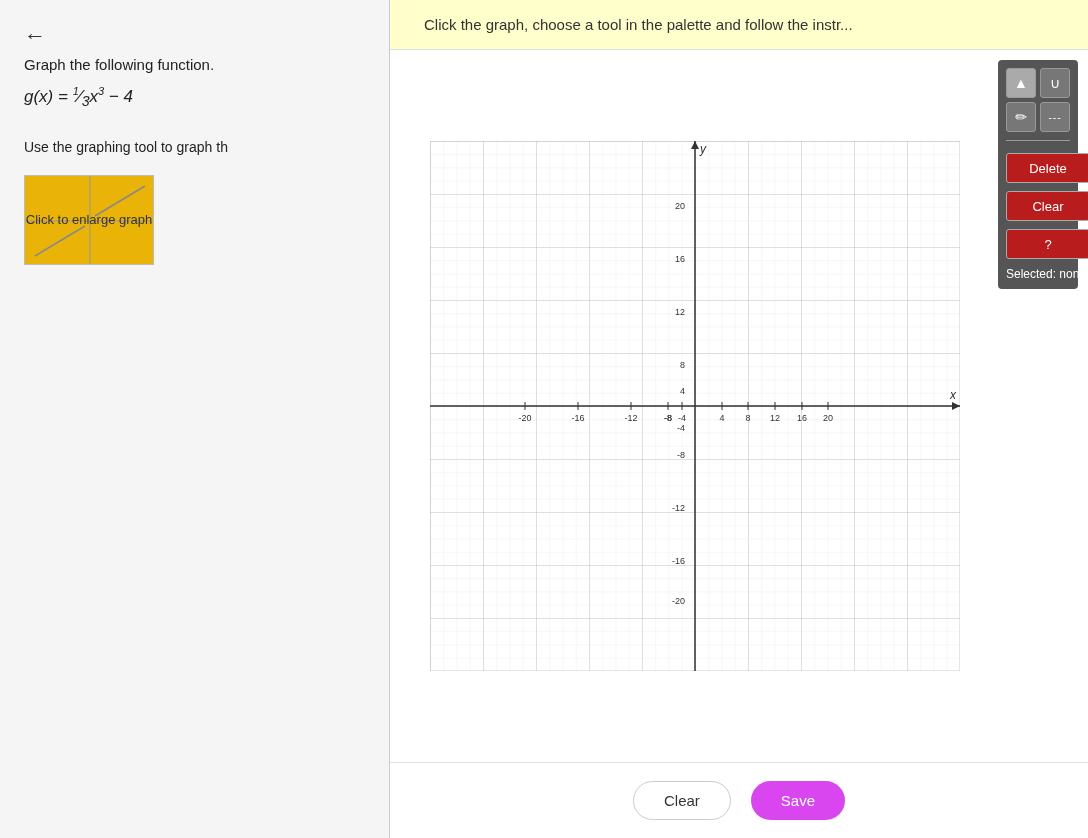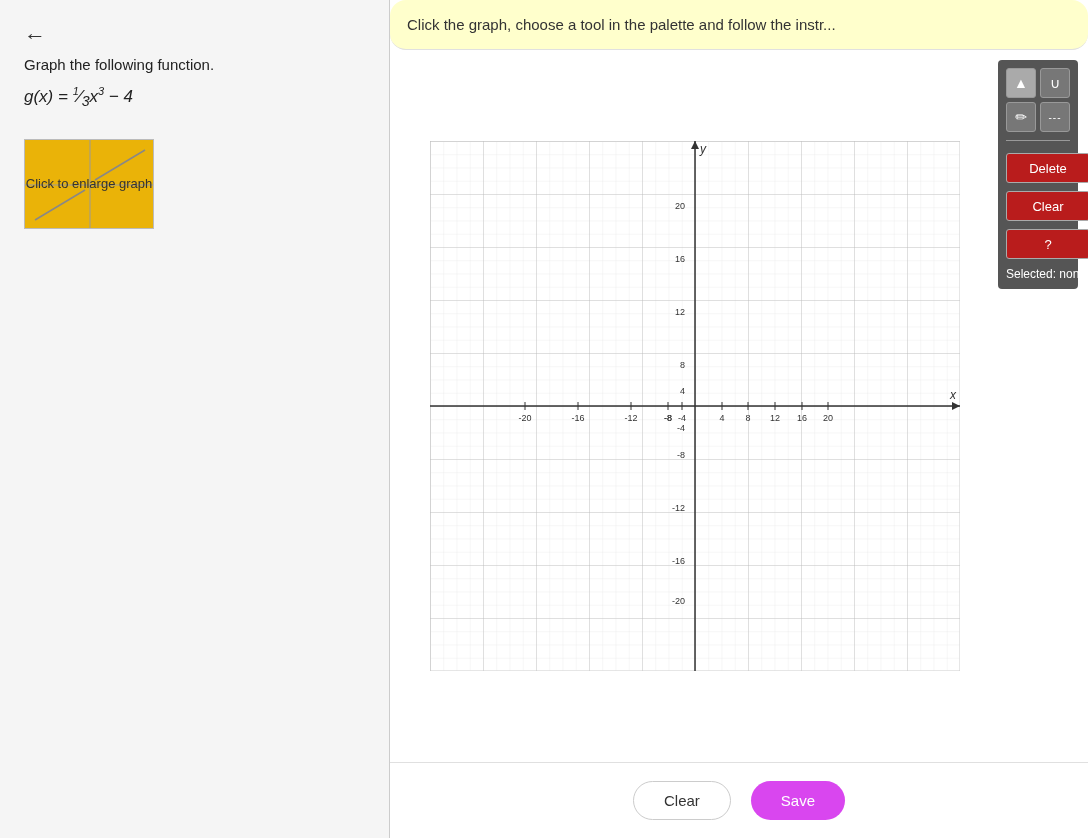--- a/index.html
+++ b/index.html
@@ -81,28 +81,27 @@
       left: 390px; top: 0;
       width: 698px;
       height: 838px;
       background: #fff;
       display: flex;
       flex-direction: column;
     }
 
     .modal-header {
       background: #ffffcc;
-      padding: 14px 17px;
+      padding: 14px 34px;
       font-size: 15px;
       color: #333;
       border-bottom: 1px solid #e0e0e0;
       min-height: 50px;
       display: flex;
       align-items: center;
-      border-radius: 16px;
     }
 
     .modal-body {
       flex: 1;
       display: flex;
       padding: 10px;
       gap: 8px;
       overflow: hidden;
     }
 
@@ -230,20 +229,21 @@
   </style>
 </head>
 <body>
 
 <div class="left-panel">
   <span class="back-arrow">←</span>
   <p class="problem-title">Graph the following function.</p>
   <div class="function-display">
     g(x) = <sup>1</sup>⁄<sub>3</sub>x<sup>3</sup> − 4
   </div>
+  <p class="use-tool-text">Use the graphing tool to graph th</p>
   <div class="graph-thumbnail">
     <svg width="130" height="90" style="position:absolute;top:0;left:0;">
 
       <line x1="0" y1="45" x2="130" y2="45" stroke="#999" stroke-width="1"></line>
       <line x1="65" y1="0" x2="65" y2="90" stroke="#999" stroke-width="1"></line>
 
       <line x1="10" y1="80" x2="60" y2="50" stroke="#888" stroke-width="1.5"></line>
       <line x1="70" y1="40" x2="120" y2="10" stroke="#888" stroke-width="1.5"></line>
     </svg>
     <span class="thumbnail-label" style="position:relative;z-index:1;">Click to

